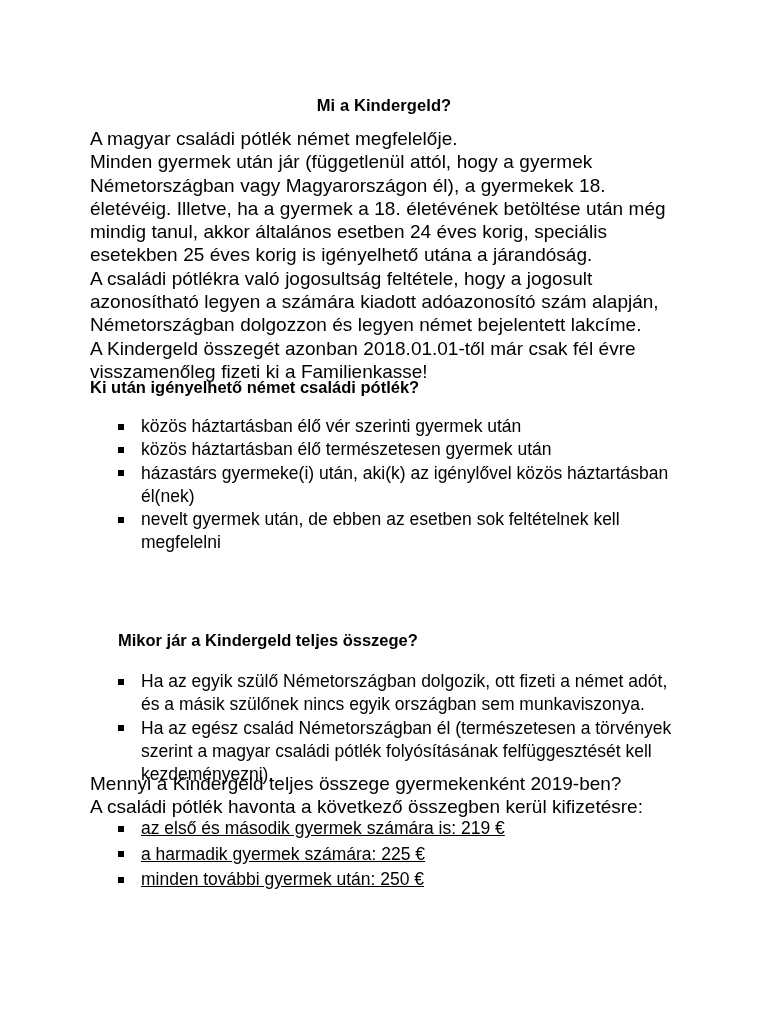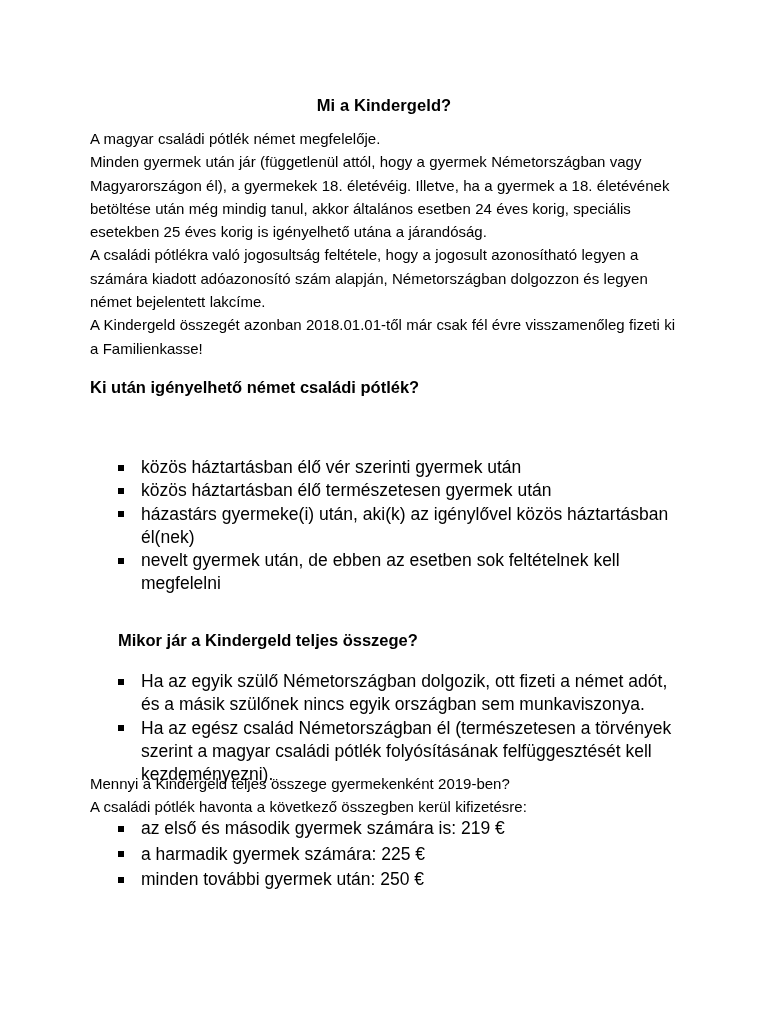--- a/index.html
+++ b/index.html
@@ -40,21 +40,21 @@
 
   
   .body-col {
     position: absolute;
     left: 90px;
     top: 127px;
     width: 592px;
   }
 
   .para {
-    font-size: 15px;
+    font-size: 19px;
     line-height: 23.3px;
     margin: 0;
     text-align: left;
     word-spacing: 0.2px;
   }
 
   
   .section-head {
     font-size: 16.5px;
     font-weight: bold;
@@ -93,21 +93,21 @@
     top: 8.5px;
     width: 6px;
     height: 6px;
     background: #000000;
     display: block;
   }
 
   
   .list-ki {
     left: 118px;
-    top: 456px;
+    top: 415px;
     width: 560px;
   }
   
   .list-ki-outdent {
     left: 100px;
     top: 565px;
     width: 580px;
   }
   
   .list-mikor {
@@ -116,20 +116,21 @@
     width: 564px;
   }
   
   .list-amounts {
     left: 118px;
     top: 816px;
     width: 560px;
   }
   .list-amounts li {
     line-height: 25.5px;
+    text-decoration: underline;
   }
   .list-amounts li .marker {
     top: 9.5px;
   }
 
   
   .tail-lines {
     position: absolute;
     left: 90px;
     top: 772px;

